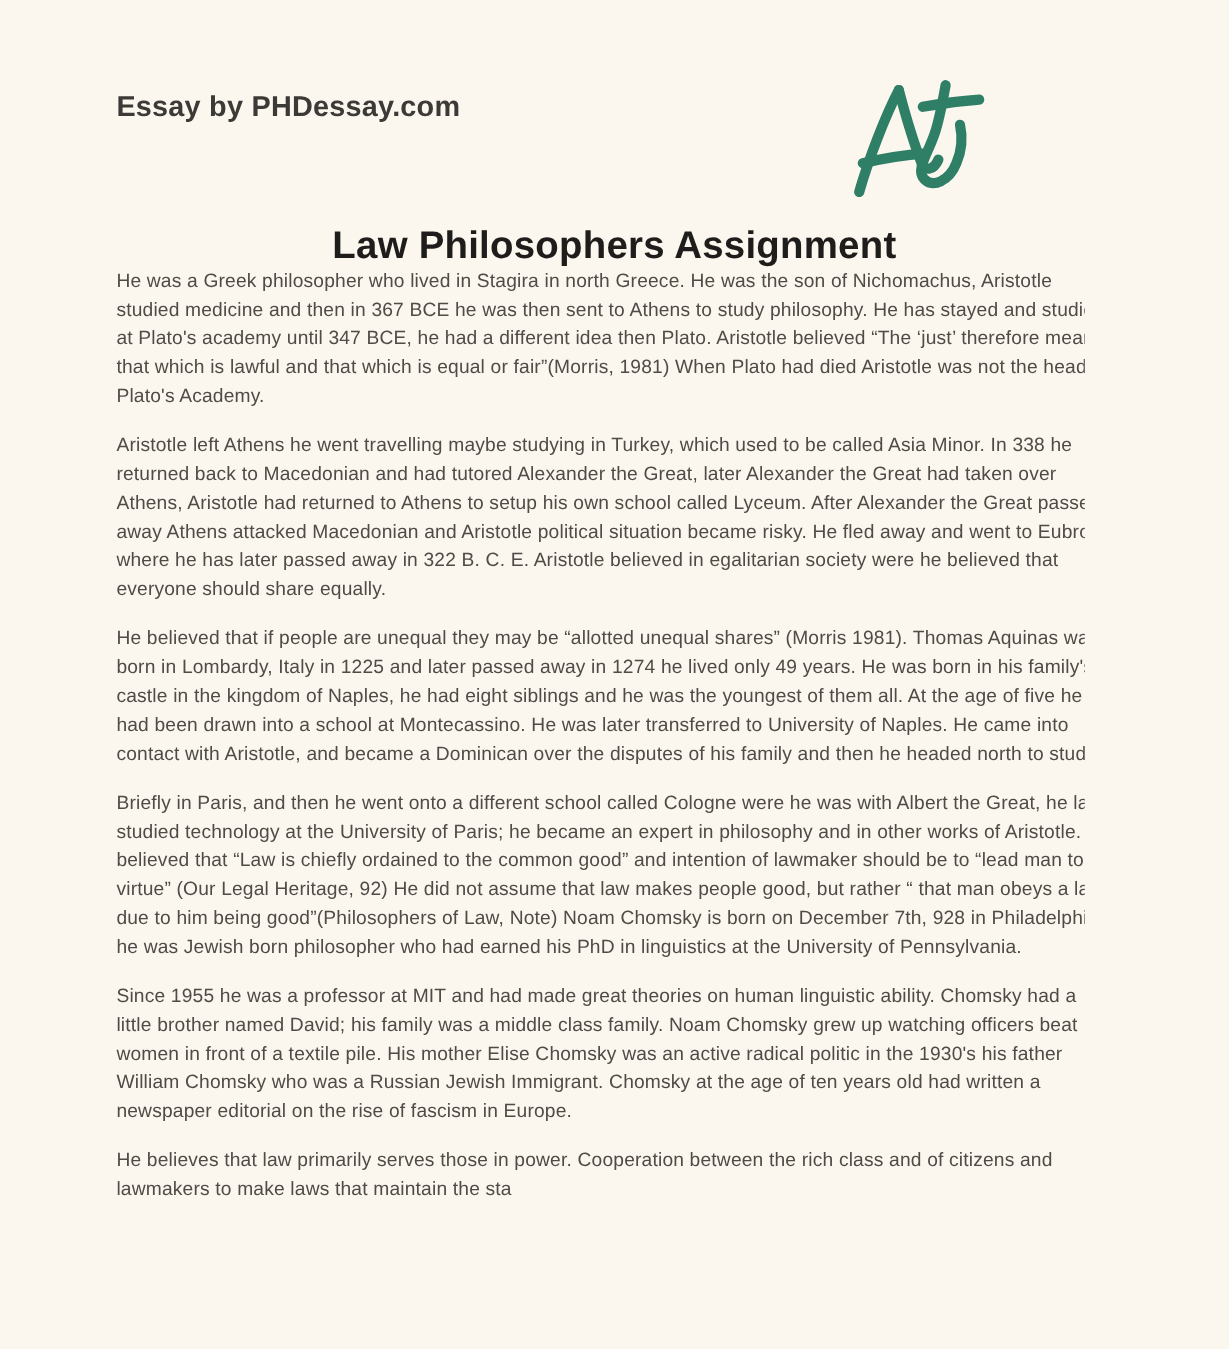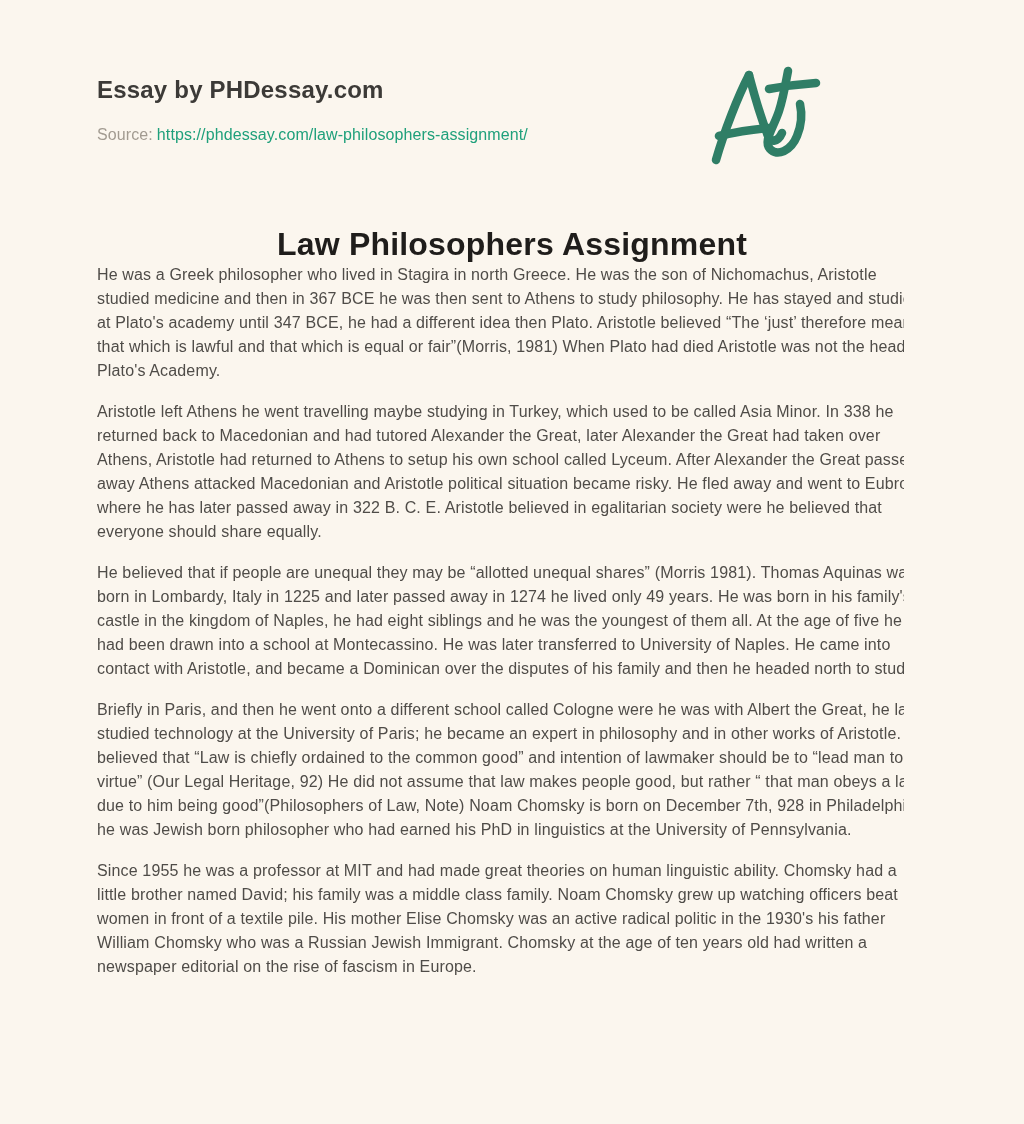--- a/index.html
+++ b/index.html
@@ -79,28 +79,26 @@
 
     <path d="M82 5 C 79 21, 77 33, 73 45 C 67 63, 57 75, 64 83 C 71 91, 85 85, 91 70 C 96 58, 96 47, 94 38"></path>
 
     <path d="M63 23 C 79 20, 95 18, 110 17"></path>
   </svg>
 
   <div class="content">
 
     <div class="byline">Essay by PHDessay.com</div>
 
-    <div class="source-line">
-      <span>Source:</span><a class="source-link" href="#">https://phdessay.com/law-philosophers-assignment/</a>
-    </div>
 
     <h1 class="article-title">Law Philosophers Assignment</h1>
 
     <div class="paragraphs">
       <p>He was a Greek philosopher who lived in Stagira in north Greece. He was the son of Nichomachus, Aristotle studied medicine and then in 367 BCE he was then sent to Athens to study philosophy. He has stayed and studied at Plato's academy until 347 BCE, he had a different idea then Plato. Aristotle believed “The ‘just’ therefore means that which is lawful and that which is equal or fair”(Morris, 1981) When Plato had died Aristotle was not the head of Plato's Academy.</p>
       <p>Aristotle left Athens he went travelling maybe studying in Turkey, which used to be called Asia Minor. In 338 he returned back to Macedonian and had tutored Alexander the Great, later Alexander the Great had taken over Athens, Aristotle had returned to Athens to setup his own school called Lyceum. After Alexander the Great passed away Athens attacked Macedonian and Aristotle political situation became risky. He fled away and went to Eubroea where he has later passed away in 322 B. C. E. Aristotle believed in egalitarian society were he believed that everyone should share equally.</p>
       <p>He believed that if people are unequal they may be “allotted unequal shares” (Morris 1981). Thomas Aquinas was born in Lombardy, Italy in 1225 and later passed away in 1274 he lived only 49 years. He was born in his family's castle in the kingdom of Naples, he had eight siblings and he was the youngest of them all. At the age of five he had been drawn into a school at Montecassino. He was later transferred to University of Naples. He came into contact with Aristotle, and became a Dominican over the disputes of his family and then he headed north to study.</p>
       <p>Briefly in Paris, and then he went onto a different school called Cologne were he was with Albert the Great, he later studied technology at the University of Paris; he became an expert in philosophy and in other works of Aristotle. He believed that “Law is chiefly ordained to the common good” and intention of lawmaker should be to “lead man to virtue” (Our Legal Heritage, 92) He did not assume that law makes people good, but rather “ that man obeys a law due to him being good”(Philosophers of Law, Note) Noam Chomsky is born on December 7th, 928 in Philadelphia he was Jewish born philosopher who had earned his PhD in linguistics at the University of Pennsylvania.</p>
       <p>Since 1955 he was a professor at MIT and had made great theories on human linguistic ability. Chomsky had a little brother named David; his family was a middle class family. Noam Chomsky grew up watching officers beat women in front of a textile pile. His mother Elise Chomsky was an active radical politic in the 1930's his father William Chomsky who was a Russian Jewish Immigrant. Chomsky at the age of ten years old had written a newspaper editorial on the rise of fascism in Europe.</p>
+      <p>He believes that law primarily serves those in power. Cooperation between the rich class and of citizens and lawmakers to make laws that maintain the sta</p>
     </div>
 
   </div>
 </div>
 
 </body></html>

